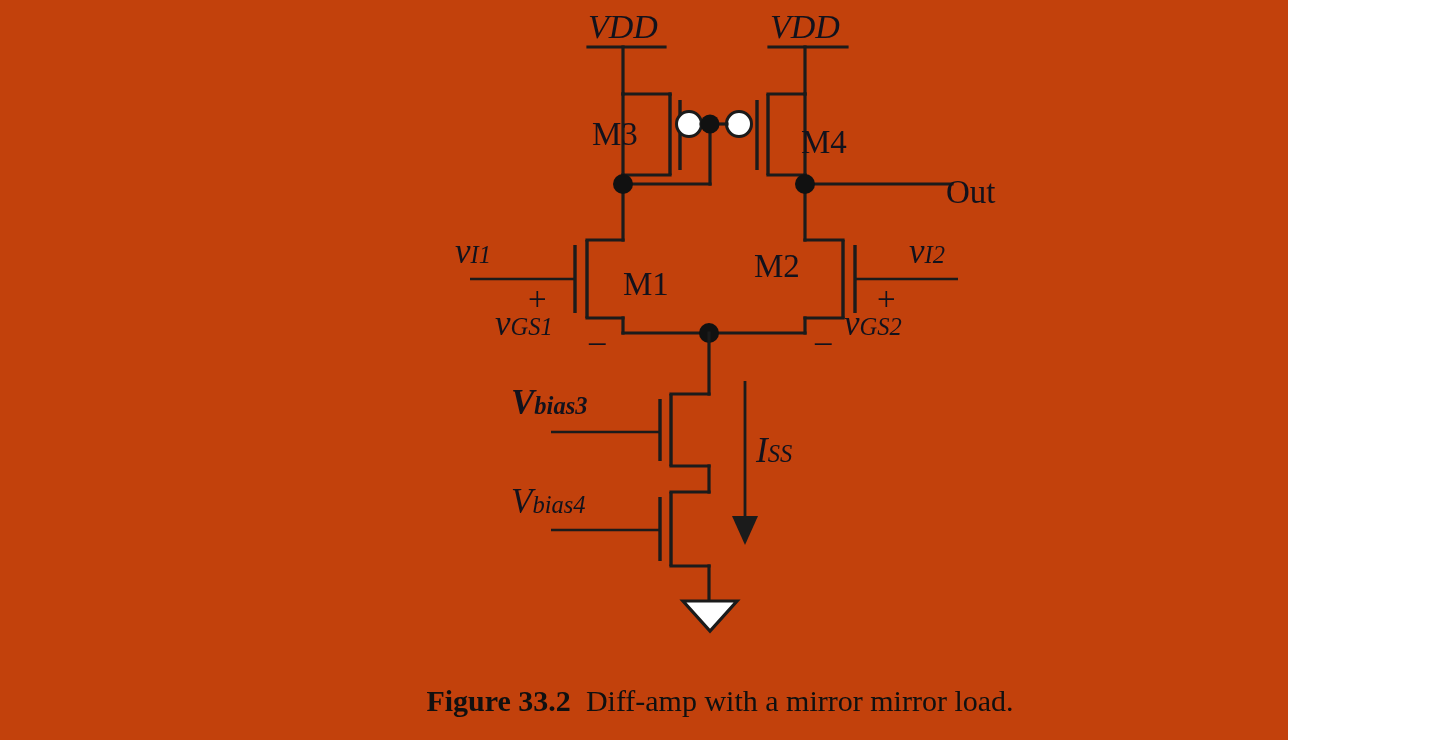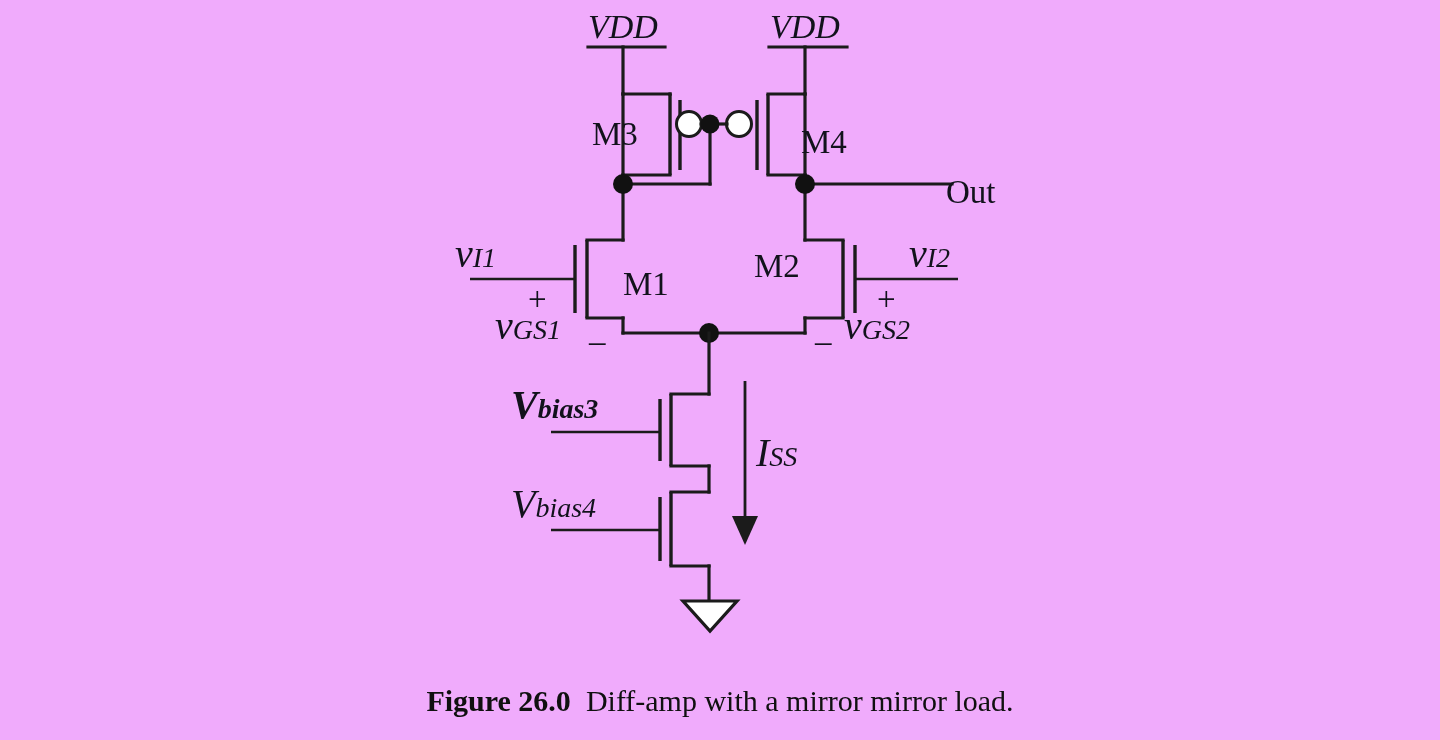--- a/index.html
+++ b/index.html
@@ -8,23 +8,23 @@
     background: #ffffff;
   }
   body {
     width: 1440px;
     height: 740px;
     overflow: hidden;
     font-family: "Liberation Serif", serif;
   }
   #figure-root {
     position: relative;
-    width: 1440px;
+    width: 1288px;
     height: 740px;
-    background: #f0abfc;
+    background: #c2410c;
   }
   svg#schematic {
     position: absolute;
     left: 0;
     top: 0;
     width: 1440px;
     height: 740px;
     display: block;
   }
   .wire {
@@ -78,21 +78,21 @@
     font-family: "Liberation Serif", serif;
     white-space: nowrap;
     line-height: 1;
   }
   .lbl-italic { font-style: italic; }
   .lbl-roman  { font-style: normal; }
 
   .sz-rail   { font-size: 34px; }
   .sz-dev    { font-size: 33px; }
   .sz-out    { font-size: 33px; }
-  .sz-var    { font-size: 40px; }
+  .sz-var    { font-size: 35px; }
   .sz-sign   { font-size: 33px; }
 
   .sub {
     font-size: 0.70em;
     font-style: italic;
   }
 
   .polarity {
     position: absolute;
     color: #12121c;
@@ -284,16 +284,16 @@
 
   <div class="lbl sz-var" style="left:511px; top:484px;font-family:Liberation Serif, serif;">
     <span class="lbl-italic">V</span><span class="sub">bias4</span>
   </div>
 
   <div class="lbl sz-var" style="left:756px; top:433px;">
     <span class="lbl-italic">I</span><span class="sub">SS</span>
   </div>
 
   <div id="caption">
-    <span class="cap-head">Figure 26.0</span><span class="cap-body">&nbsp;&nbsp;</span><span class="cap-body">Diff-amp with a mirror mirror load.</span>
+    <span class="cap-head">Figure 33.2</span><span class="cap-body">&nbsp;&nbsp;</span><span class="cap-body">Diff-amp with a mirror mirror load.</span>
   </div>
 
 </div>
 
 </body></html>

